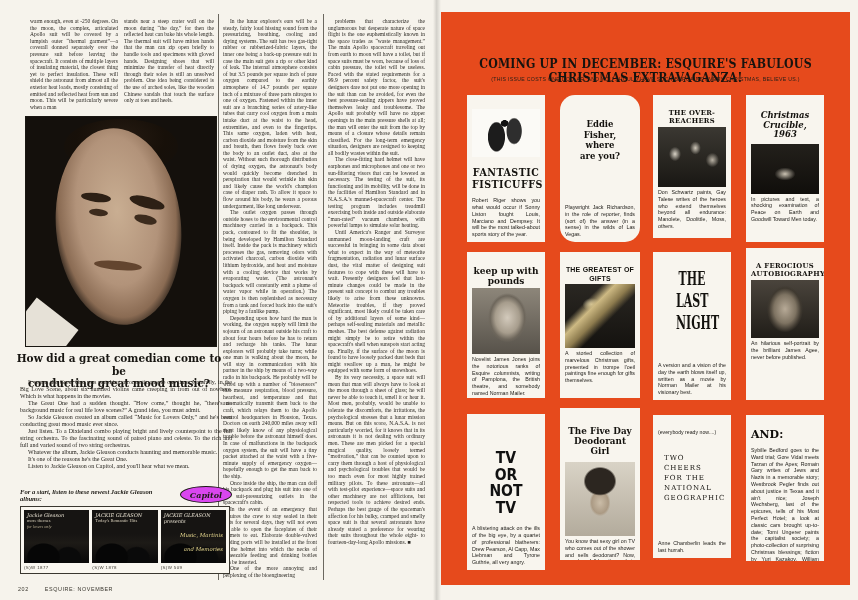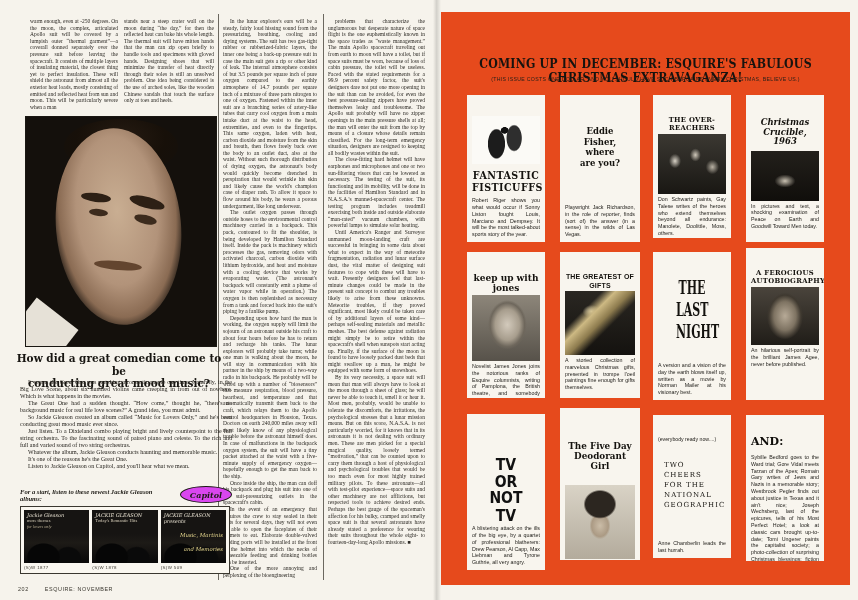--- a/index.html
+++ b/index.html
@@ -57,24 +57,24 @@
   .footer{position:absolute;left:18px;top:586px;display:flex;gap:16px;align-items:baseline;
     font-family:"Liberation Sans",sans-serif;font-size:5.4px;letter-spacing:.6px;color:#3a372f;}
 
   
   .page-right{position:absolute;left:441px;top:12px;width:409px;height:573px;background:#e64a1c;}
   .rp-head{position:absolute;left:0;top:46px;width:100%;text-align:center;
     font-family:"DejaVu Serif",serif;font-weight:bold;font-size:11px;letter-spacing:.2px;color:#16130f;
     transform:scaleY(1.15);}
   .rp-sub{position:absolute;left:0;top:64px;width:100%;text-align:center;
     font-family:"Liberation Sans",sans-serif;font-size:5.2px;letter-spacing:.3px;color:#241f19;}
-  .pbox{position:absolute;background:#f8f5ee;box-sizing:border-box;padding:21px 5px 4px 5px;
+  .pbox{position:absolute;background:#f8f5ee;box-sizing:border-box;padding:14px 5px 4px 5px;
     display:flex;flex-direction:column;gap:2px;overflow:hidden;}
   .bx0{left:26px;top:83px;width:78px;height:147px;justify-content:space-between;}
-  .bx1{left:119px;top:83px;width:80px;height:147px;}
+  .bx1{left:119px;top:83px;width:80px;height:147px;border-radius:15px;}
   .bx2{left:212px;top:83px;width:78px;height:143px;}
   .bx3{left:305px;top:83px;width:78px;height:147px;}
   .bx4{left:26px;top:240px;width:78px;height:146px;}
   .bx5{left:119px;top:240px;width:80px;height:146px;}
   .bx6{left:212px;top:240px;width:78px;height:148px;gap:16px;}
   .bx7{left:305px;top:236px;width:78px;height:152px;}
   .bx8{left:26px;top:402px;width:78px;height:156px;}
   .bx9{left:119px;top:396px;width:80px;height:152px;}
   .bx10{left:212px;top:403px;width:78px;height:143px;}
   .bx11{left:305px;top:403px;width:78px;height:146px;}
@@ -116,21 +116,21 @@
     text-align:center;color:#14120e;width:60px;margin:2px auto;}
   .t-jones{font-family:"DejaVu Serif",serif;font-weight:bold;font-size:9px;line-height:10px;
     text-align:center;color:#14120e;}
   .t-gifts{font-family:"Liberation Sans",sans-serif;font-weight:bold;font-size:7px;line-height:8px;
     letter-spacing:.2px;text-align:center;color:#14120e;transform:scaleY(1.15);}
   .t-last{font-family:"DejaVu Serif",serif;font-weight:bold;font-size:11px;line-height:13px;
     text-align:center;color:#14120e;width:32px;margin:22px auto 0;transform:scaleY(1.7);flex:1;}
   .t-tv{font-family:"DejaVu Sans",sans-serif;font-weight:bold;font-size:14px;line-height:14.5px;
     text-align:center;color:#111;width:40px;margin:26px auto 0;flex:1;transform:scaleY(1.15);}
   .t-5day{font-family:"DejaVu Serif",serif;font-weight:bold;font-size:8.8px;line-height:10px;
-    text-align:center;color:#14120e;width:66px;margin:12px auto;}
+    text-align:center;color:#14120e;width:66px;margin:4px auto;}
   .t-cheers{font-family:"DejaVu Serif",serif;font-size:7px;line-height:10px;letter-spacing:1px;
     text-align:left;color:#14120e;width:56px;margin:16px auto 0;flex:1;}
   .pre-note{font-family:"Liberation Sans",sans-serif;font-size:5.2px;color:#1d1b17;}
   .t-and{font-family:"DejaVu Serif",serif;font-weight:bold;font-size:11px;color:#0f0d0a;line-height:11px;}
   .and-rule{width:24px;height:2.5px;background:#0f0d0a;margin:1px 0 2px;}
   .mt-auto{margin-top:auto;}
 </style>
 </head>
 <body>
 
@@ -245,21 +245,21 @@
       <div class="cap">Don Schwartz paints, Gay Talese writes of the heroes who extend themselves beyond all endurance: Manolete, Doolittle, Moss, others.</div>
     </div>
 
     <div class="pbox bx3">
       <div class="t-script">Christmas Crucible, 1963</div>
       <div class="ph crucible"></div>
       <div class="cap">In pictures and text, a shocking examination of Peace on Earth and Goodwill Toward Men today.</div>
     </div>
 
     <div class="pbox bx4">
-      <div class="t-jones">keep up with jones</div>
+      <div class="t-jones">keep up with pounds</div>
       <div class="ph jones"></div>
       <div class="cap">Novelist James Jones joins the notorious ranks of Esquire columnists, writing of Pamplona, the British theatre, and somebody named Norman Mailer.</div>
     </div>
 
     <div class="pbox bx5">
       <div class="t-gifts">THE GREATEST OF GIFTS</div>
       <div class="ph gifts"></div>
       <div class="cap">A storied collection of marvelous Christmas gifts, presented in trompe l'oeil paintings fine enough for gifts themselves.</div>
     </div>
 

